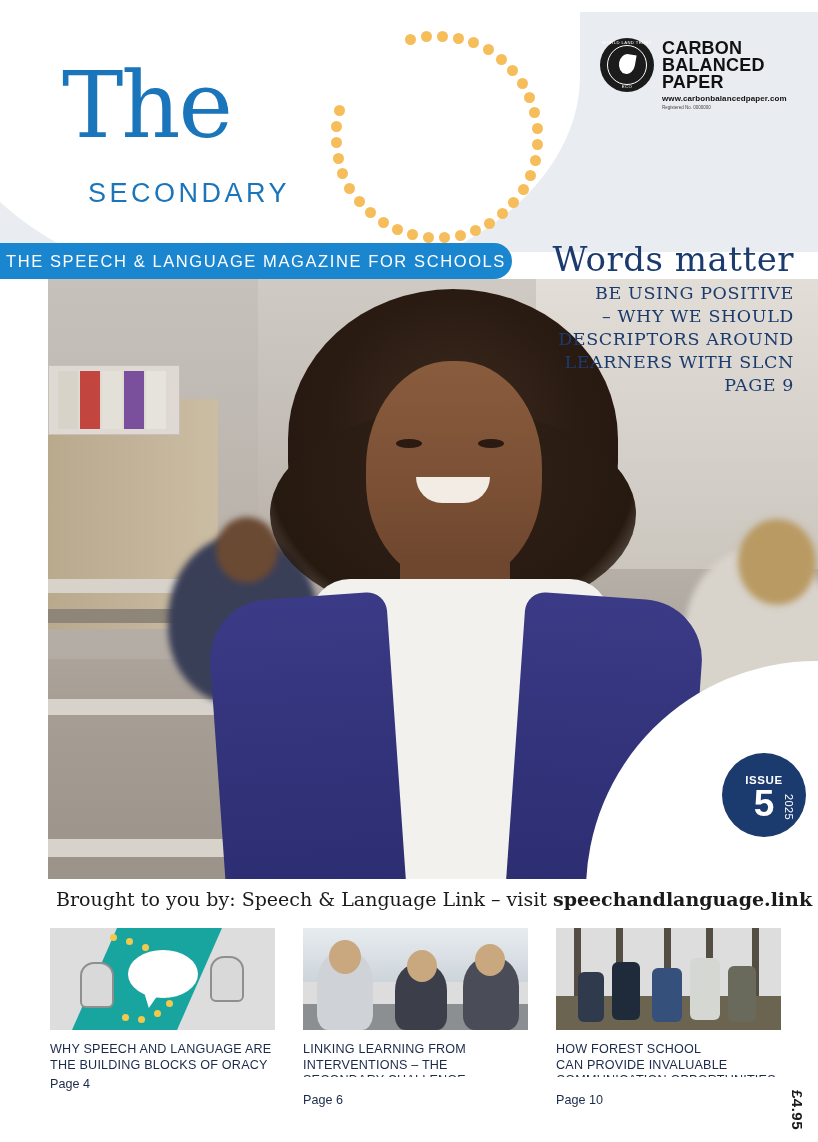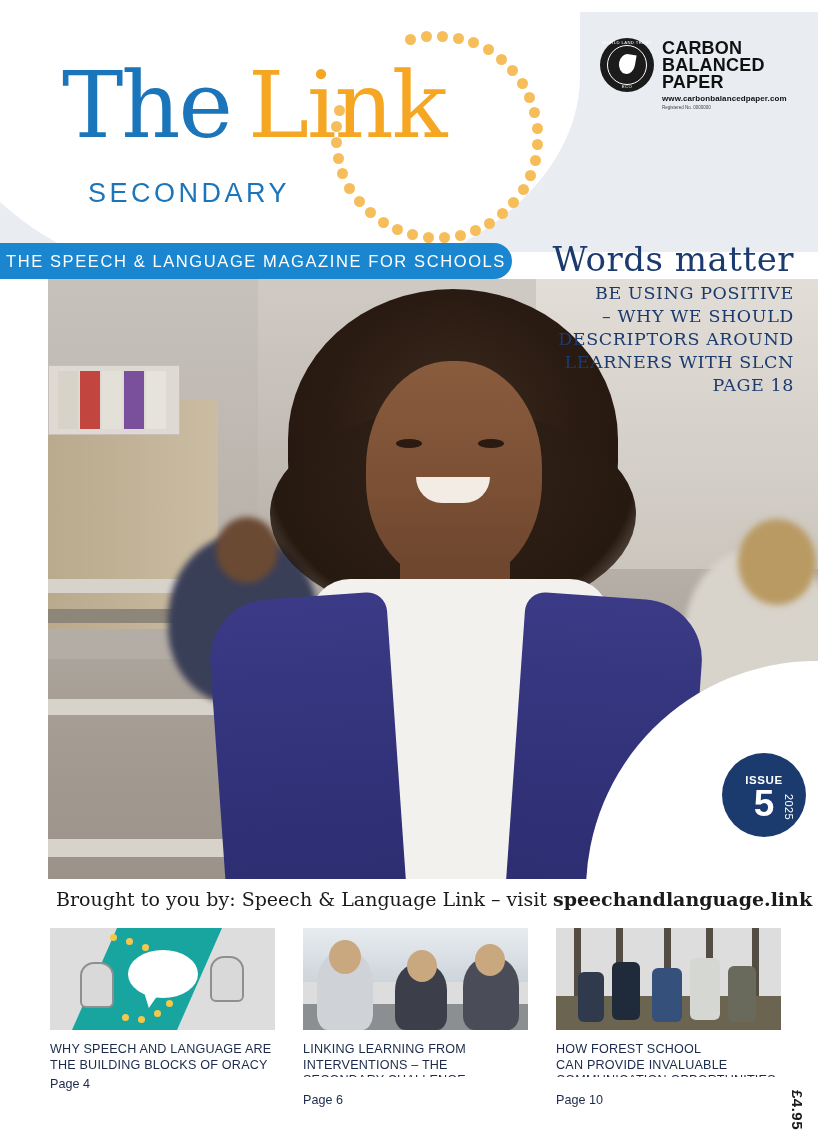--- a/index.html
+++ b/index.html
@@ -405,21 +405,20 @@
         <span style="left: 34.7556px; top: 177.304px;"></span>
         <span style="left: 23.6169px; top: 165.806px;"></span>
         <span style="left: 14.4348px; top: 152.692px;"></span>
         <span style="left: 7.43999px; top: 138.293px;"></span>
         <span style="left: 2.80817px; top: 122.969px;"></span>
         <span style="left: 0.655699px; top: 107.106px;"></span>
         <span style="left: 1.03666px; top: 91.102px;"></span>
         <span style="left: 3.94149px; top: 75.3593px;"></span>
       </div>
     <div class="logo-the">The</div>
-    <div class="logo-link">Link</div>
     <div class="logo-secondary">SECONDARY</div>
 
     <div class="carbon">
       <div class="carbon-seal">
         <div class="inner"></div>
         <div class="seal-txt">WORLD LAND TRUST</div>
         <div class="leaf"></div>
         <div class="seal-txt2">ECO</div>
       </div>
       <div class="carbon-text">
@@ -478,21 +477,21 @@
     </div>
   </div>
 
   <div class="coverline">
     <div class="headline">Words matter</div>
     <div class="sub">
       <div>BE USING POSITIVE</div>
       <div>– WHY WE SHOULD</div>
       <div>DESCRIPTORS AROUND</div>
       <div>LEARNERS WITH SLCN</div>
-      <div>PAGE 18</div>
+      <div>PAGE 9</div>
     </div>
   </div>
 
   <div class="brought">
     <span>Brought to you by: Speech &amp; Language Link – visit </span><b>speechandlanguage.link</b>
   </div>
 
   <div class="teasers">
 
     <div class="teaser">

